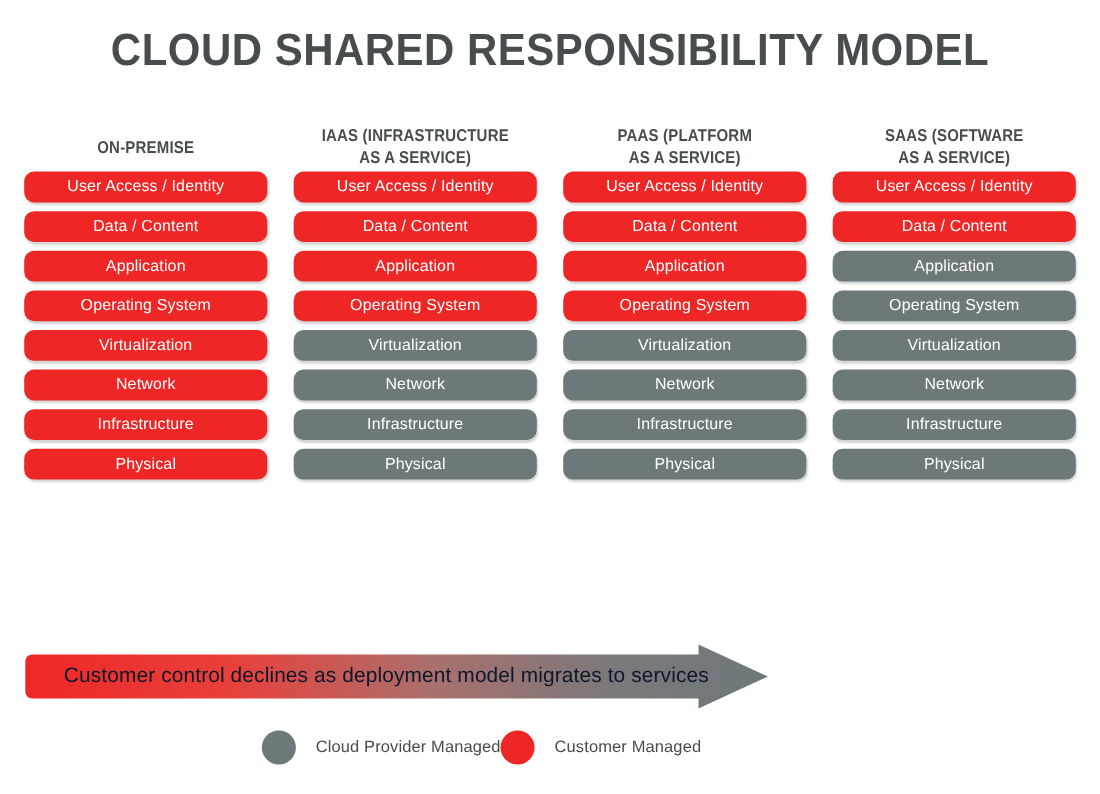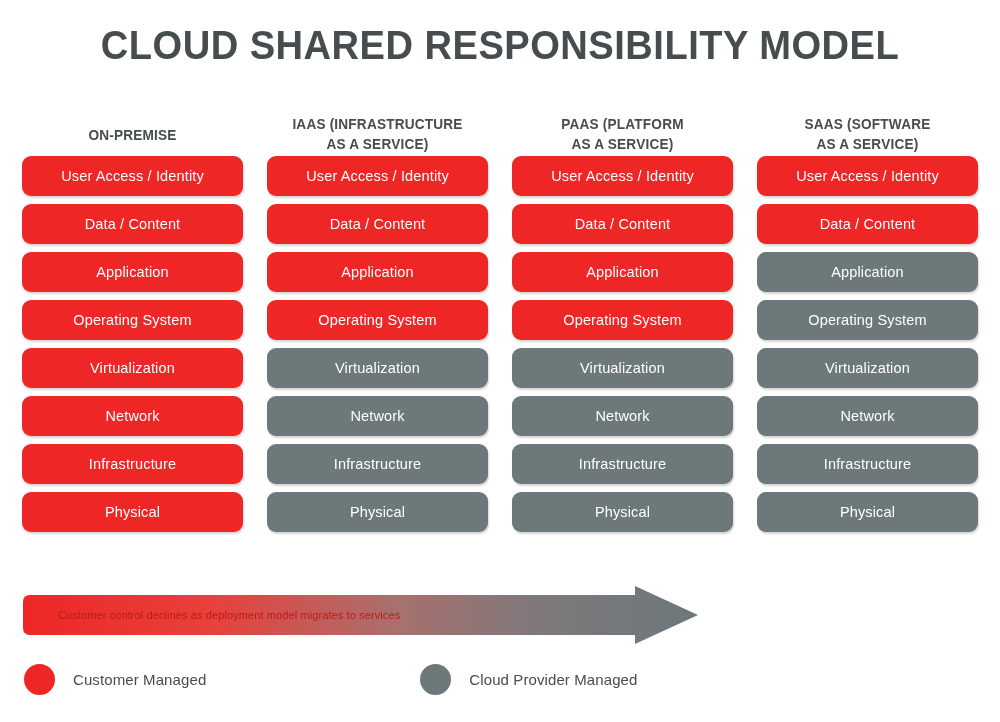--- a/index.html
+++ b/index.html
@@ -79,21 +79,21 @@
     top: 156px;
     width: 956px;
     height: 416px;
     display: flex;
     flex-direction: column;
     gap: 8px;
   }
   .grid-row {
     display: flex;
     gap: 24px;
-    height: 40px;
+    height: 28px;
   }
   .cell {
     flex: 1 1 0;
     border-radius: 9px;
     display: flex;
     align-items: center;
     justify-content: center;
     color: #ffffff;
     font-size: 14.5px;
     font-family: "Liberation Sans", sans-serif;
@@ -113,22 +113,22 @@
     height: 62px;
   }
   .arrow-wrap svg { display: block; }
   .arrow-label {
     position: absolute;
     left: 36px;
     top: 0;
     height: 62px;
     display: flex;
     align-items: center;
-    color: #b91c1c;
-    font-size: 11px;
+    color: #0f172a;
+    font-size: 19px;
     font-family: "Liberation Sans", sans-serif;
     letter-spacing: 0.1px;
     white-space: nowrap;
     pointer-events: none;
   }
 
   
   .legend {
     position: absolute;
     left: 24px;
@@ -238,23 +238,23 @@
           <stop offset="78%" stop-color="#7C797B"></stop>
           <stop offset="100%" stop-color="#6D787B"></stop>
         </linearGradient>
       </defs>
       <path d="M8,11 L613,11 L613,2 L676,31 L613,60 L613,51 L8,51 Q1,51 1,44 L1,18 Q1,11 8,11 Z" fill="url(#arrowGrad)"></path>
     </svg>
     <div class="arrow-label">Customer control declines as deployment model migrates to services</div>
   </div>
 
   <div class="legend" id="legend">
+      <div class="legend-item second">
+        <span class="legend-dot provider"></span>
+        <span class="legend-text">Cloud Provider Managed</span>
+      </div>
       <div class="legend-item">
         <span class="legend-dot customer"></span>
         <span class="legend-text">Customer Managed</span>
       </div>
-      <div class="legend-item second">
-        <span class="legend-dot provider"></span>
-        <span class="legend-text">Cloud Provider Managed</span>
-      </div>
     </div>
 
 </div>
 
 </body></html>

